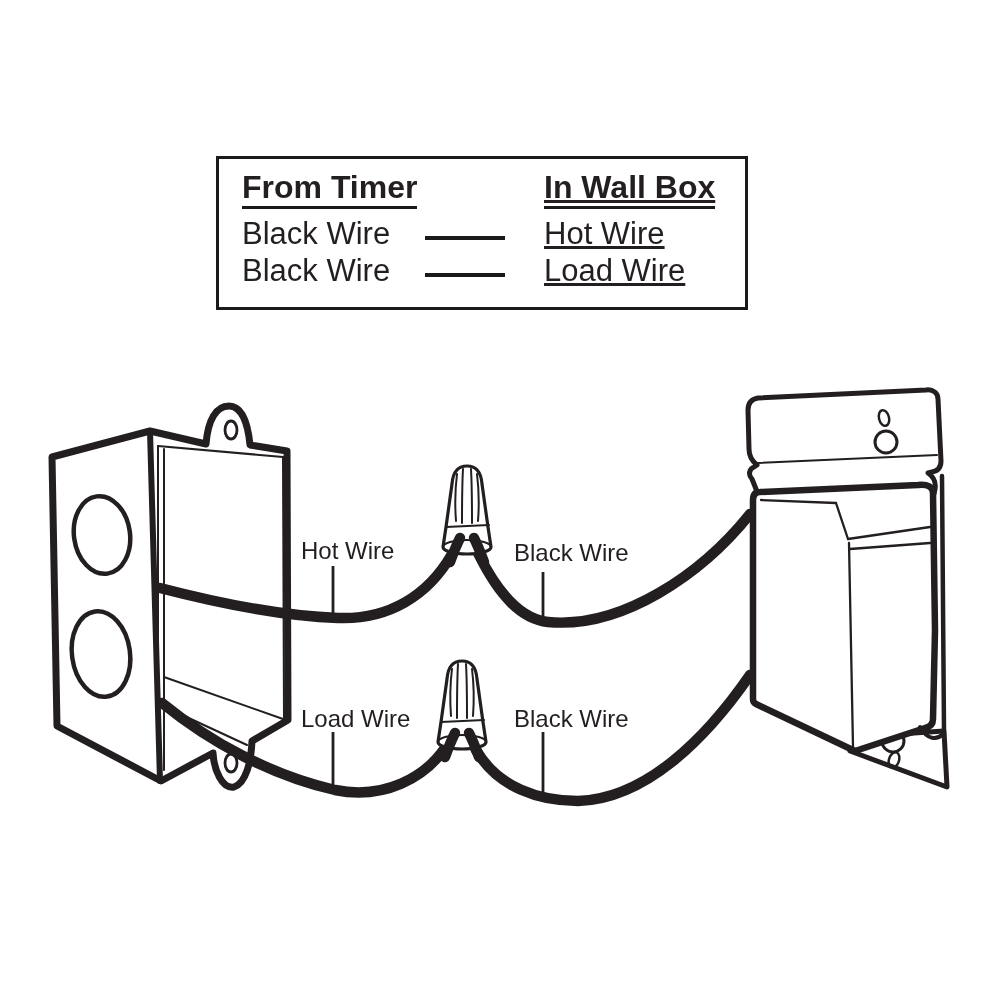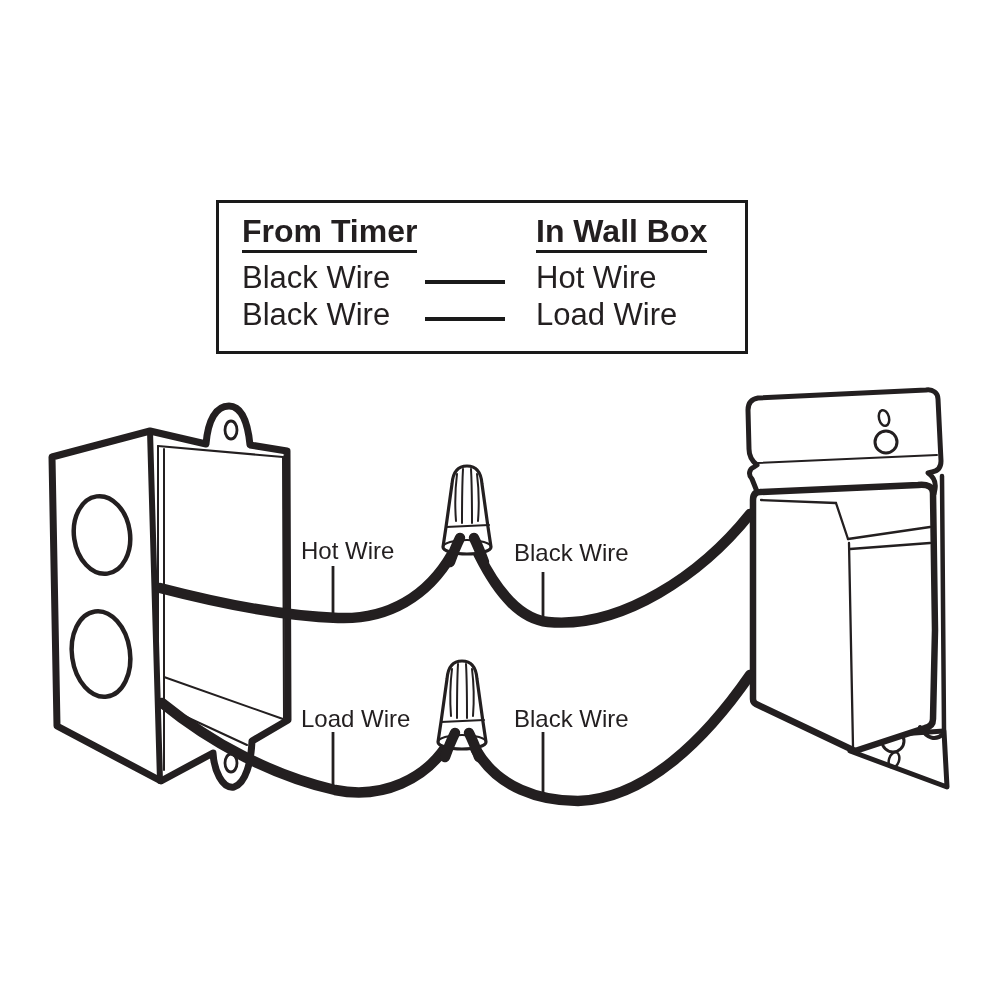--- a/index.html
+++ b/index.html
@@ -2,35 +2,35 @@
 <html><head>
 <meta charset="utf-8">
 <style>
   html,body{margin:0;padding:0;background:#ffffff;}
   .stage{
     position:relative;width:1000px;height:1000px;background:#ffffff;
     font-family:"Liberation Sans", sans-serif;color:#231f20;overflow:hidden;
   }
   .legend{
     position:absolute;left:216px;top:156px;width:526px;height:148px;
-    border:3px solid #1a1a1a;background:#ffffff;margin-top:44px;
+    border:3px solid #1a1a1a;background:#ffffff;
   }
   .legend .hdr{
     position:absolute;top:12px;font-size:32px;font-weight:bold;line-height:1;
     display:inline-block;border-bottom:3px solid #1a1a1a;padding-bottom:3px;
     white-space:nowrap;letter-spacing:0px;
   }
   .legend .cell{
     position:absolute;font-size:31px;line-height:1;white-space:nowrap;
   }
   .legend .dash{
     position:absolute;left:206px;width:80px;height:4px;background:#1a1a1a;
   }
   .col1{left:23px;}
-  .col2{left:317px;}
+  .col2{left:325px;text-decoration:underline;}
   svg{position:absolute;left:0;top:0;}
   svg text{font-family:"Liberation Sans", sans-serif;fill:#231f20;}
   .lbl{font-size:24px;}
 </style>
 </head>
 <body>
 
 <div class="stage">
 
   <div class="legend">

